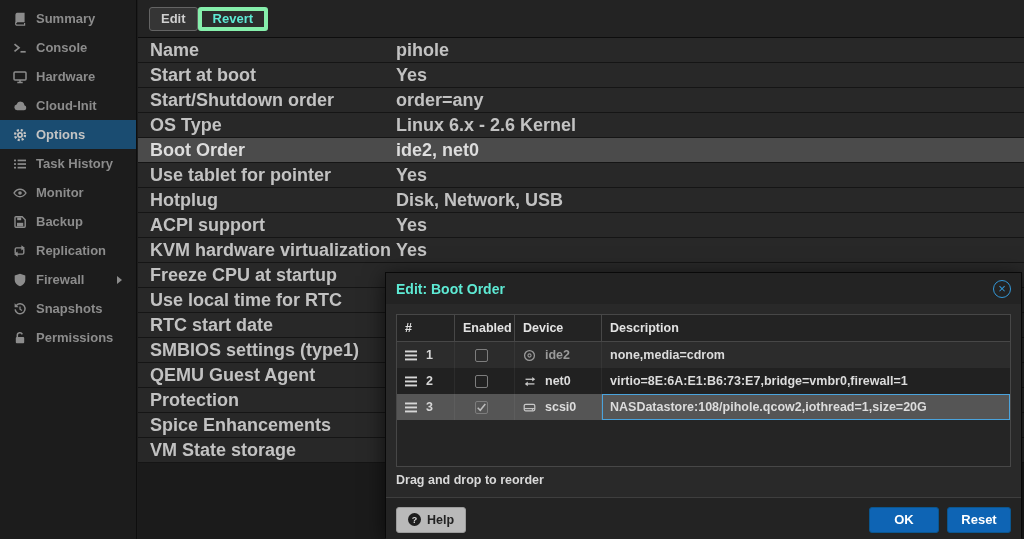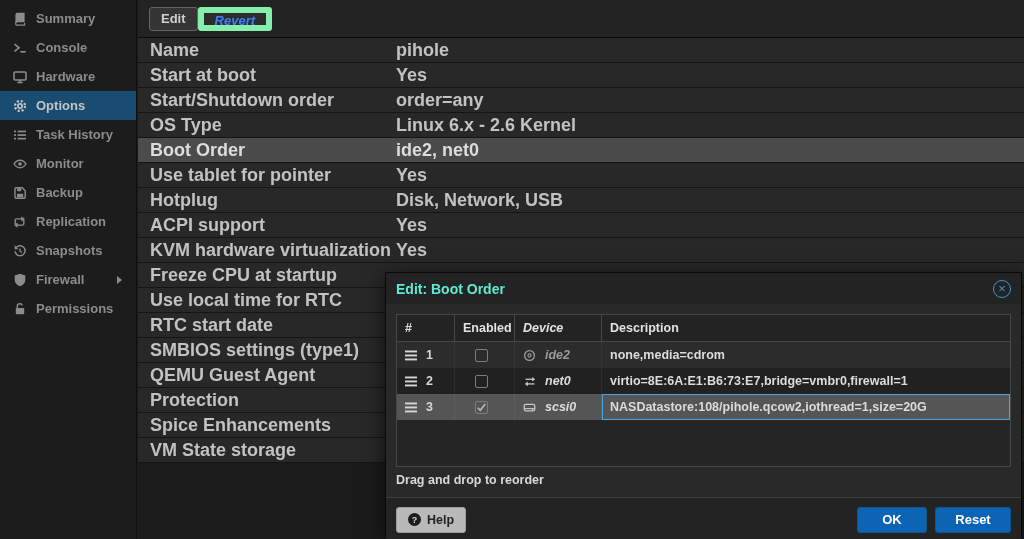--- a/index.html
+++ b/index.html
@@ -12,41 +12,41 @@
   .sb-item.selected { background:#1a4c71; color:#c4c4c4; }
   .sb-item .ic { width:15px; height:14px; display:flex; align-items:center; justify-content:center; flex:0 0 15px; }
   .sb-item svg { display:block; }
   .caret { position:absolute; right:14px; width:0; height:0; border-left:5px solid #8c8c8c; border-top:4px solid transparent; border-bottom:4px solid transparent; }
 
   
   .main { position:absolute; left:138px; top:0; right:0; bottom:0; background:#1b1b1b; }
   .toolbar { height:38px; background:#232323; border-bottom:1px solid #0d0d0d; display:flex; align-items:center; padding-left:11px; }
   .btn { font-family:"Liberation Sans", sans-serif; font-size:13px; font-weight:bold; border-radius:3px; cursor:pointer; }
   .tb-btn { height:24px; padding:0 11px; background:#353535; border:1px solid #646464; color:#cfcfcf; }
-  .tb-btn.disabled { background:#2c2c2c; border:6px solid #86efac; color:#3b82f6; cursor:default;font-style:italic; }
+  .tb-btn.disabled { background:#2c2c2c; border:4px solid #86efac; color:#5eead4; cursor:default; }
 
   .opt-row { height:25px; display:flex; align-items:center; background:#282828; border-bottom:1px solid #151515; color:#c2c2c2; font-size:18px; font-weight:bold; cursor:pointer; }
   .opt-row.selected { background:#4b4b4b; color:#dddddd; }
   .opt-label { width:258px; padding-left:12px; flex:0 0 258px; white-space:nowrap; overflow:hidden; }
   .opt-value { flex:1; white-space:nowrap; overflow:hidden; }
 
   
   .dialog { position:absolute; left:385px; top:272px; width:637px; height:266px; background:#292929; border:1px solid #090909; box-shadow:0 4px 20px rgba(0,0,0,.65); display:flex; flex-direction:column; }
   .dlg-header { height:31px; flex:0 0 31px; background:#232323; display:flex; align-items:center; padding:0 10px; }
   .dlg-title { color:#5eead4; font-size:14px; font-weight:bold; flex:1; }
   .dlg-close { width:18px; height:18px; border:1px solid #3398d8; border-radius:50%; color:#3398d8; display:flex; align-items:center; justify-content:center; font-size:13px; line-height:1; cursor:pointer; }
   .dlg-body { flex:1; padding:10px; }
 
   .grid { height:153px; border:1px solid #474747; display:flex; flex-direction:column; font-size:12.5px; }
   .g-head { height:27px; flex:0 0 27px; background:#232323; border-bottom:1px solid #474747; display:flex; color:#e2e2e2; font-weight:bold; }
   .g-head .gc { display:flex; align-items:center; border-right:1px solid #474747; padding-left:8px; }
   .g-head .gc.c4 { border-right:none; }
   .gc.c1 { width:58px; flex:0 0 58px; }
   .gc.c2 { width:60px; flex:0 0 60px; }
-  .gc.c3 { width:87px; flex:0 0 87px;font-style:italic; }
+  .gc.c3 { width:87px; flex:0 0 87px; }
   .gc.c4 { flex:1; }
   .g-row { height:26px; flex:0 0 26px; display:flex; align-items:stretch; color:#dcdcdc; font-weight:bold; cursor:pointer; }
   .g-row .gc { display:flex; align-items:center; border-right:1px solid rgba(255,255,255,0.05); padding-left:8px; gap:8px; }
   .g-row .gc.c4 { border-right:none; }
   .g-row.r1 { background:#2c2c2c; }
   .g-row.r2 { background:#212121; }
   .g-row.sel { background:#555555; }
   .g-row.r1 .dev { color:#9a9a9a; }
   .drag { width:13px; display:flex; align-items:center; color:#d6d6d6; cursor:grab; }
   .ord { color:#d6d6d6; }
@@ -58,21 +58,21 @@
   .g-fill { flex:1; background:#252525; }
 
   .hint { margin-top:6px; color:#d9d9d9; font-size:12.5px; font-weight:bold; }
 
   .dlg-footer { height:44px; flex:0 0 44px; background:#232323; border-top:1px solid #3e3e3e; display:flex; align-items:center; padding:0 10px; }
   .help-btn { height:26px; padding:0 11px; background:#b9b9b9; border:1px solid #9c9c9c; color:#222222; display:flex; align-items:center; gap:6px; font-size:12.5px; }
   .help-ic { width:13px; height:13px; background:#1d1d1d; color:#d8d8d8; border-radius:50%; display:flex; align-items:center; justify-content:center; font-size:9px; font-weight:bold; }
   .spacer { flex:1; }
   .blue-btn { height:26px; background:#0e64b4; border:1px solid #0a568f; color:#ffffff; font-size:13px; }
   .ok-btn { width:70px; }
-  .reset-btn { width:76px; margin-left:8px; }
+  .reset-btn { width:64px; margin-left:8px; }
 </style>
 </head>
 <body>
 
 <div class="app">
 
   <div class="sidebar">
 
     <div class="sb-item">
       <span class="ic">
@@ -97,20 +97,28 @@
     <div class="sb-item">
       <span class="ic">
           <svg width="14" height="14" viewBox="0 0 14 14">
             <rect x="1" y="2" width="12" height="8" rx="1" fill="none" stroke="currentColor" stroke-width="1.5"></rect>
             <path stroke="currentColor" stroke-width="1.5" d="M7 10v2.4M4.3 12.6h5.4"></path>
           </svg>
         </span>
       <span>Hardware</span>
     </div>
 
+    <div class="sb-item">
+      <span class="ic">
+          <svg width="14" height="14" viewBox="0 0 14 14">
+            <path fill="currentColor" d="M4.1 11.3a3 3 0 0 1-.5-5.9 4 4 0 0 1 7.8.9 2.55 2.55 0 0 1-.4 5z"></path>
+          </svg>
+        </span>
+      <span>Cloud-Init</span>
+    </div>
 
     <div class="sb-item selected">
       <span class="ic">
           <svg width="14" height="14" viewBox="0 0 14 14">
             <circle cx="7" cy="7" r="5" fill="none" stroke="currentColor" stroke-width="2.3" stroke-dasharray="2.1 1.85"></circle>
             <circle cx="7" cy="7" r="2.1" fill="none" stroke="currentColor" stroke-width="1.7"></circle>
           </svg>
         </span>
       <span>Options</span>
     </div>
@@ -160,36 +168,36 @@
             <path fill="none" stroke="currentColor" stroke-width="1.4" d="M11.8 5v3.8c0 .7-.6 1.3-1.3 1.3h-6"></path>
             <path fill="currentColor" d="M5.6 12.8 2 10.1l3.6-2.7z"></path>
           </svg>
         </span>
       <span>Replication</span>
     </div>
 
     <div class="sb-item">
       <span class="ic">
           <svg width="14" height="14" viewBox="0 0 14 14">
+            <path fill="currentColor" d="M7 .7l5.3 1.9v4.5c0 3.1-2.1 5-5.3 6.2C3.8 12.1 1.7 10.2 1.7 7.1V2.6z"></path>
+          </svg>
+        </span>
+      <span>Firewall</span>
+      <span class="caret"></span>
+    </div>
+
+    <div class="sb-item">
+      <span class="ic">
+          <svg width="14" height="14" viewBox="0 0 14 14">
             <path fill="none" stroke="currentColor" stroke-width="1.5" d="M3.3 3.4a5 5 0 1 1-1.2 4"></path>
             <path fill="currentColor" d="M1.6 1.3v4h4z"></path>
             <path fill="none" stroke="currentColor" stroke-width="1.3" d="M7 4.4V7.2l2 1.3"></path>
           </svg>
         </span>
       <span>Snapshots</span>
-    </div>
-
-    <div class="sb-item">
-      <span class="ic">
-          <svg width="14" height="14" viewBox="0 0 14 14">
-            <path fill="currentColor" d="M7 .7l5.3 1.9v4.5c0 3.1-2.1 5-5.3 6.2C3.8 12.1 1.7 10.2 1.7 7.1V2.6z"></path>
-          </svg>
-        </span>
-      <span>Firewall</span>
-      <span class="caret"></span>
     </div>
 
     <div class="sb-item">
       <span class="ic">
           <svg width="14" height="14" viewBox="0 0 14 14">
             <path fill="none" stroke="currentColor" stroke-width="1.5" d="M4.3 6V4.4a2.6 2.6 0 0 1 5-1"></path>
             <rect x="2.8" y="6" width="8.4" height="6.2" rx="1" fill="currentColor"></rect>
           </svg>
         </span>
       <span>Permissions</span>

